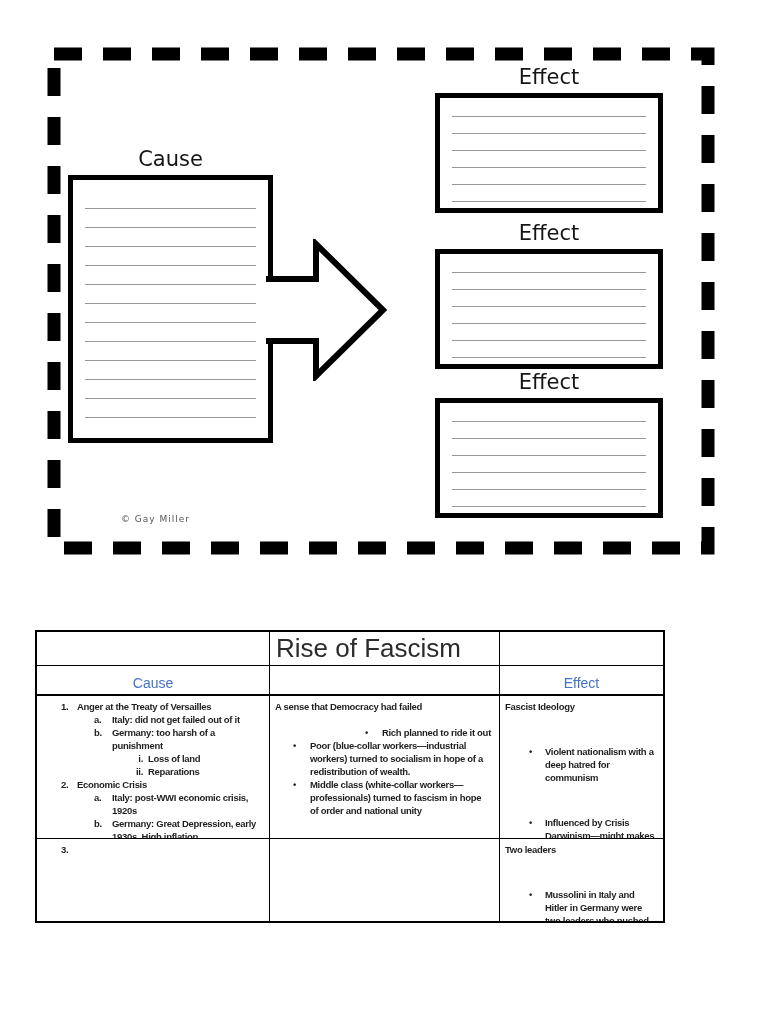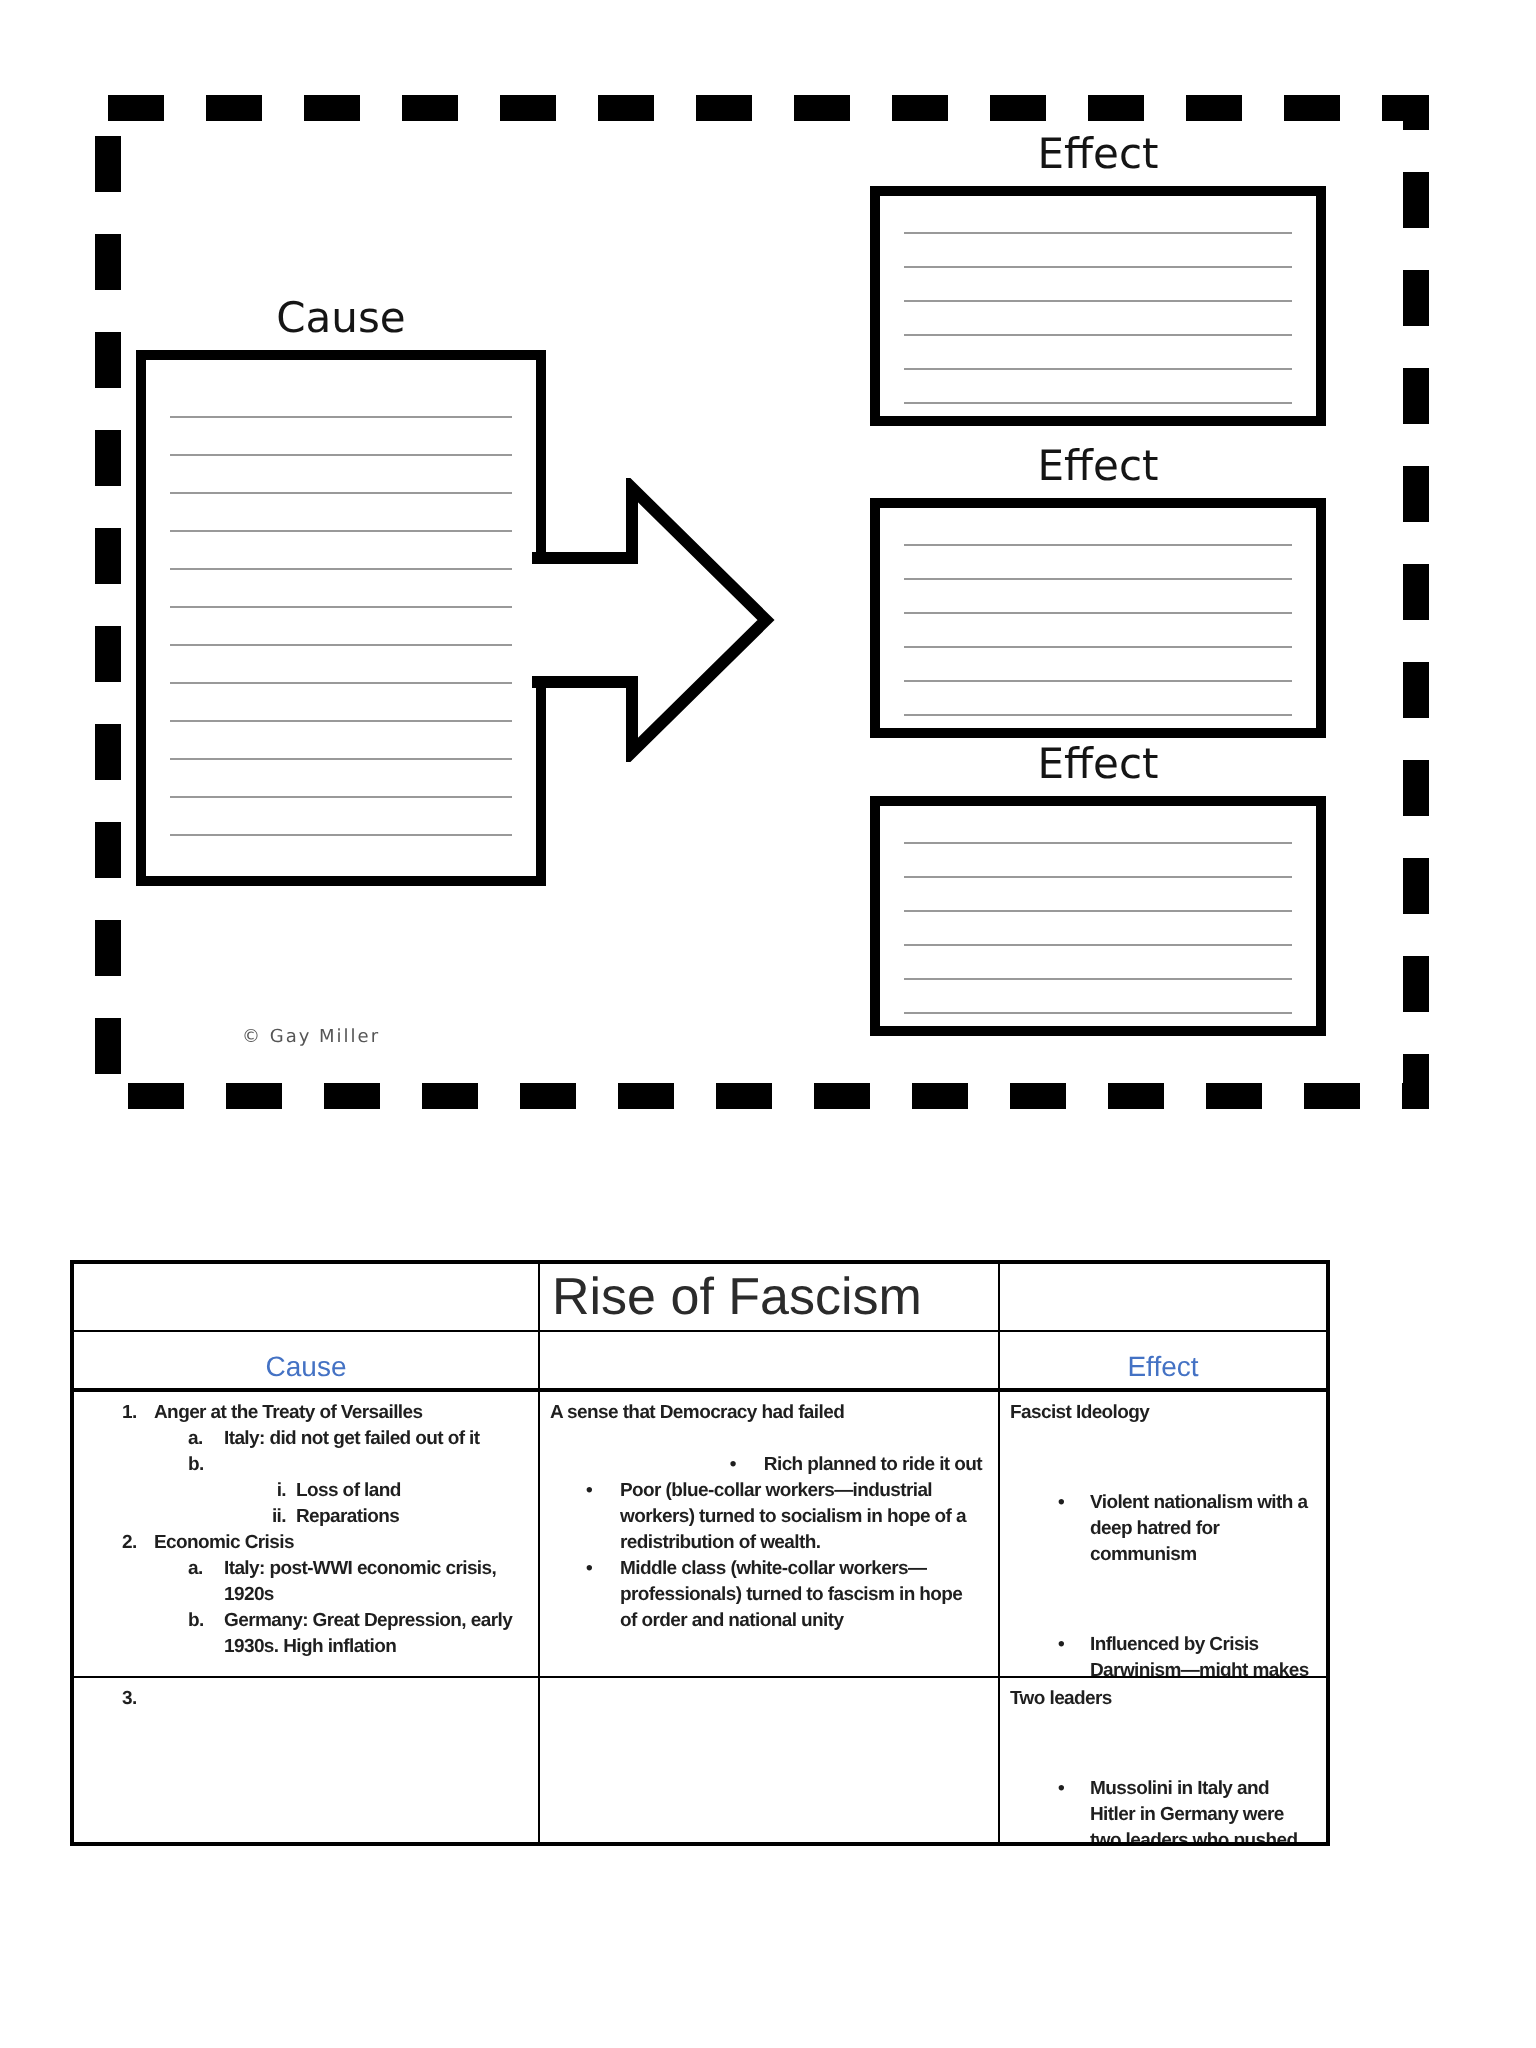--- a/index.html
+++ b/index.html
@@ -117,20 +117,21 @@
       <div class="num-item lv1">
         <span class="marker">1.</span>
         <span>Anger at the Treaty of Versailles</span>
       </div>
       <div class="num-item lv2">
         <span class="marker">a.</span>
         <span>Italy: did not get failed out of it</span>
       </div>
       <div class="num-item lv2">
         <span class="marker">b.</span>
+        <span>Germany: too harsh of a punishment</span>
       </div>
       <div class="num-item lv3">
         <span class="marker">i.</span>
         <span>Loss of land</span>
       </div>
       <div class="num-item lv3">
         <span class="marker">ii.</span>
         <span>Reparations</span>
       </div>
       <div class="num-item lv1">

